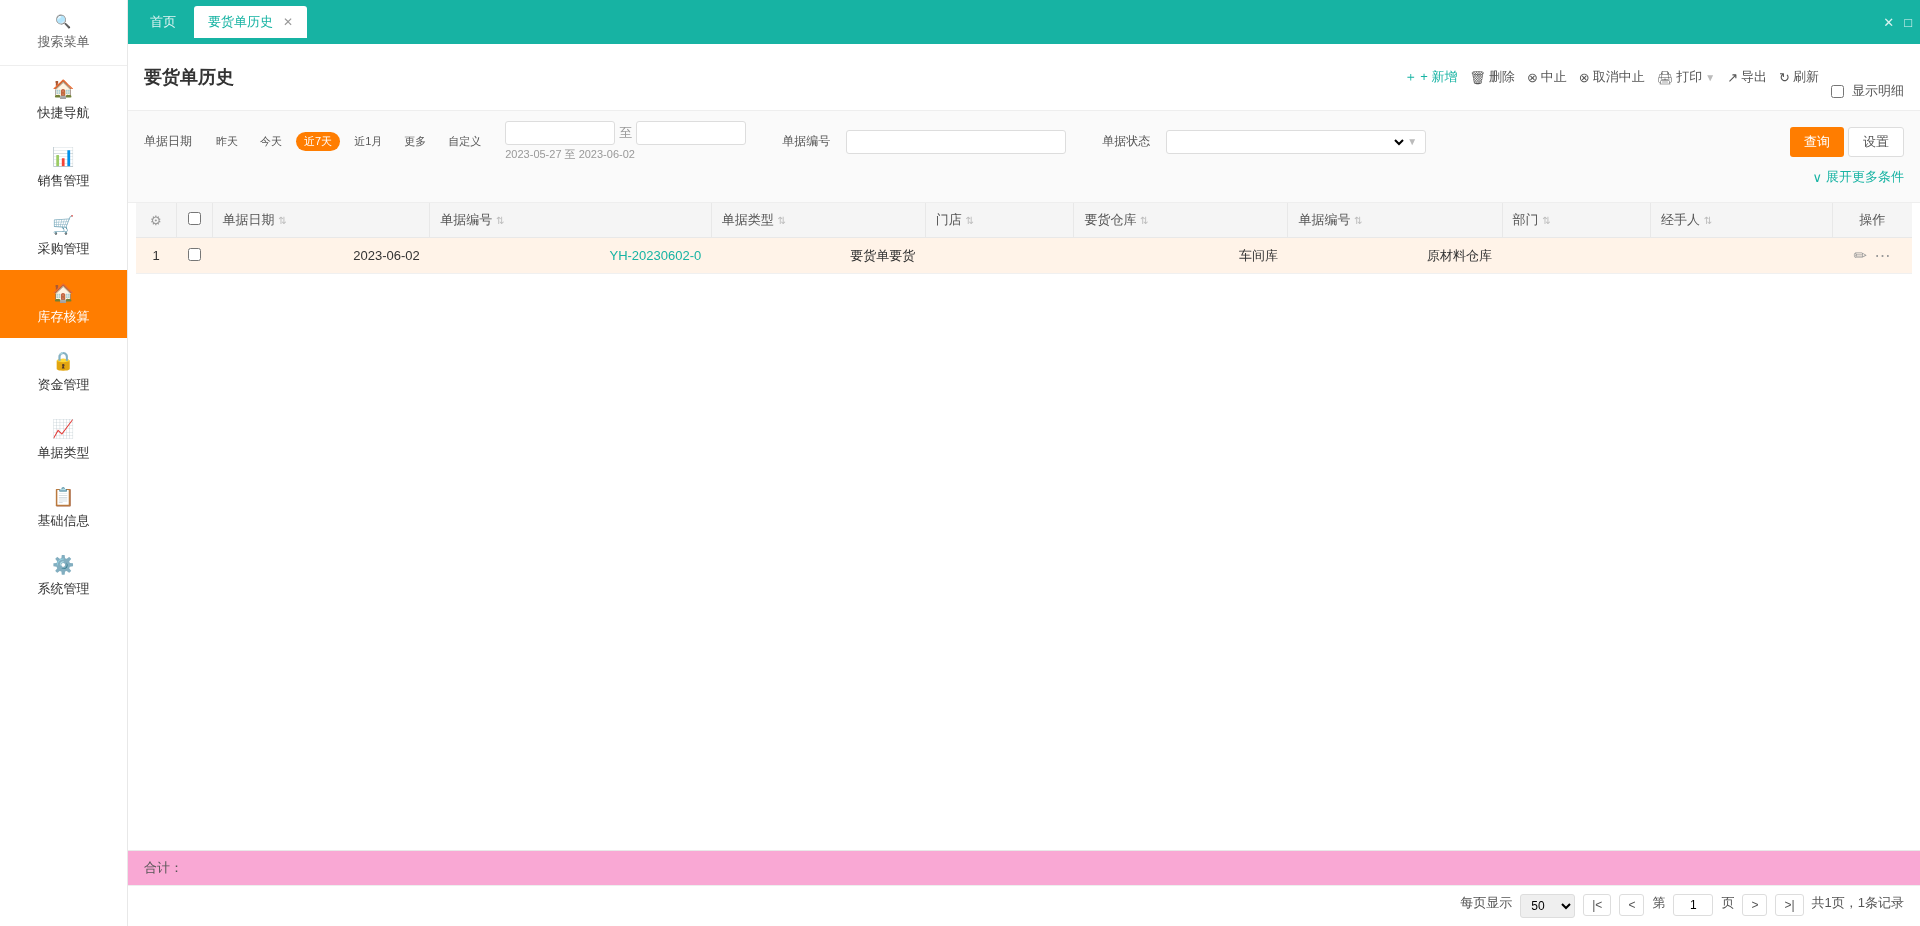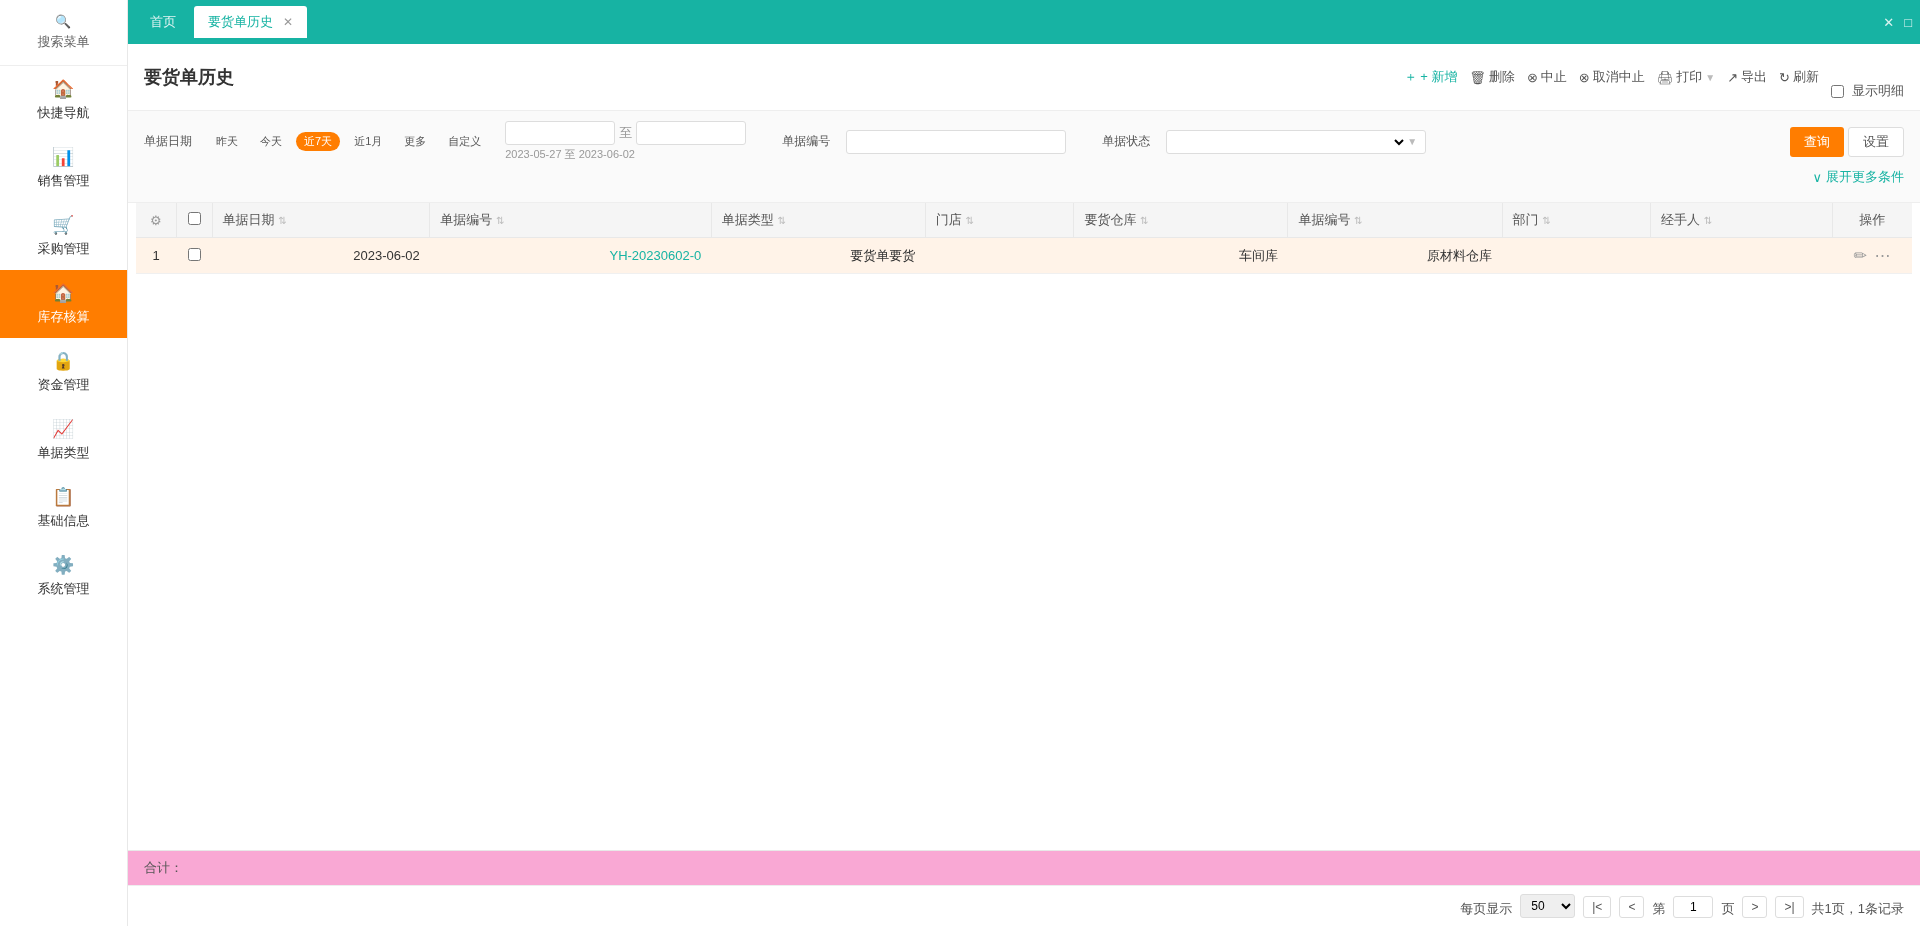--- a/index.html
+++ b/index.html
@@ -277,21 +277,21 @@
       flex-shrink: 0;
       display: flex;
       align-items: center;
       color: #555;
       font-size: 12px;
     }
 
     
     .pagination {
       display: flex;
-      align-items: flex-end;
+      align-items: flex-start;
       justify-content: flex-end;
       padding: 8px 16px;
       border-top: 1px solid #eee;
       flex-shrink: 0;
       gap: 8px;
       font-size: 12px;
       color: #555;
     }
     .pagination-btn {
       border: 1px solid #ddd;

